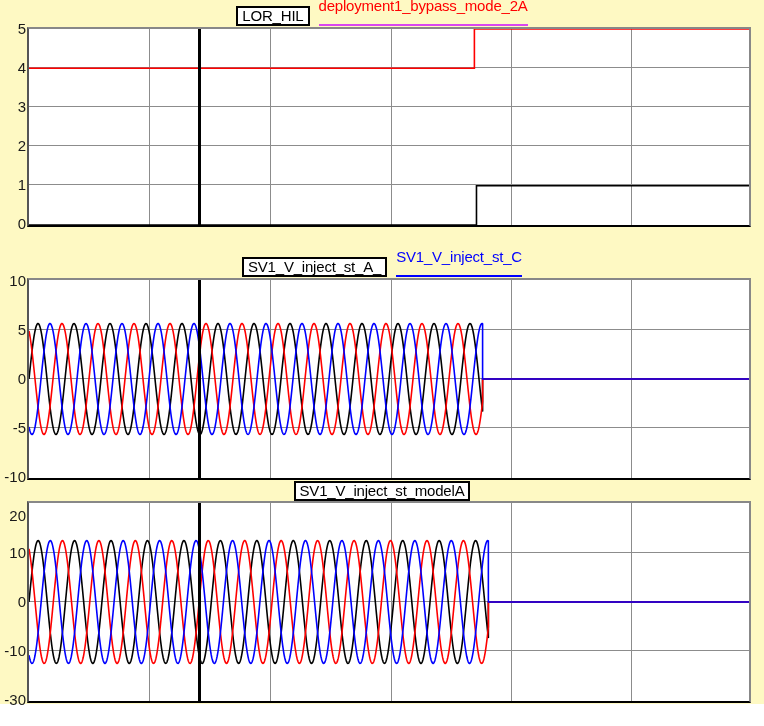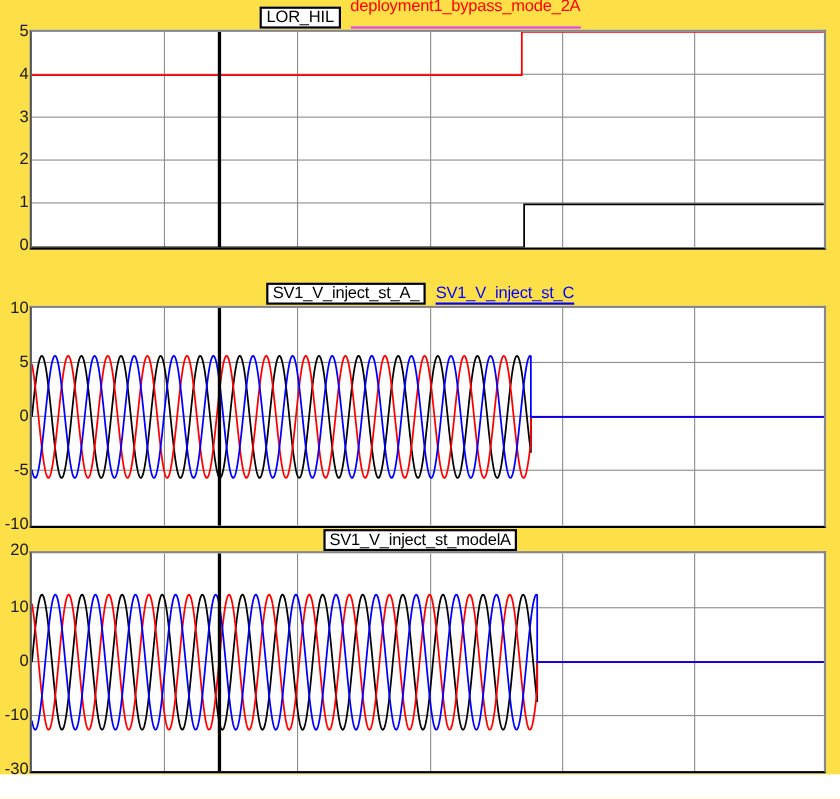--- a/index.html
+++ b/index.html
@@ -1,26 +1,26 @@
 <!DOCTYPE html>
 <html><head>
 <meta charset="utf-8">
 <style>
   html,body{margin:0;padding:0;background:#ffffff;}
   body{width:764px;height:726px;font-family:"Liberation Sans",sans-serif;overflow:hidden;}
-  .scope{position:relative;width:764px;height:704px;background:#fde047;}
+  .scope{position:relative;width:764px;height:704px;background:#fef9c3;}
 
   .panel{position:absolute;left:0;width:764px;}
   .legend{position:absolute;top:0;left:0;width:764px;height:24px;
           display:flex;justify-content:center;align-items:flex-end;gap:9px;
           white-space:nowrap;}
   .leg{font-size:15px;line-height:15px;letter-spacing:-0.2px;}
   .leg.boxed{border:2px solid #000;padding:0px 4px 1px 4px;color:#000;background:#fff;}
   .leg.red{color:#ff0000;border-bottom:2px solid #d946ef;padding-bottom:11px;}
-  .leg.blue{color:#0000ff;border-bottom:2px solid #0000ff;padding-bottom:1px;}
+  .leg.blue{color:#0000ff;border-bottom:2px solid #0000ff;padding-bottom:11px;}
   .frame{position:absolute;background:#fff;
          border-left:2px solid #555;border-top:2px solid #888;
          border-right:2px solid #888;border-bottom:2px solid #000;
          box-sizing:border-box;overflow:hidden;}
   .hgrid{position:absolute;left:0;right:0;height:1px;background:#8c8c8c;}
   .vgrid{position:absolute;top:0;bottom:0;width:1px;background:#8c8c8c;}
   .cursor{position:absolute;top:0;bottom:0;width:3px;background:#000;z-index:7;}
   .ylabels{position:absolute;width:26px;text-align:right;}
   .ytick{position:absolute;right:0;font-size:15px;line-height:15px;color:#1a1a1a;
          transform:translateY(-50%);white-space:nowrap;}
@@ -91,21 +91,21 @@
       </svg>
       <div class="cursor" style="left:169px;"></div>
     </div>
   </div>
 
   <div class="panel" style="top:477px;height:249px;">
     <div class="legend" style="top:0px;">
       <span class="leg boxed">SV1_V_inject_st_modelA</span>
     </div>
     <div class="ylabels" style="left:0px;top:23px;height:200px;">
-      <span class="ytick" style="top:0;">20</span>
+      <span class="ytick" style="top:15px;">20</span>
       <span class="ytick" style="top:52px;">10</span>
       <span class="ytick" style="top:101px;">0</span>
       <span class="ytick" style="top:150px;">-10</span>
       <span class="ytick" style="top:199px;">-30</span>
     </div>
     <div class="frame" style="left:27px;top:24px;width:724px;height:202px;">
       <div class="hgrid" style="top:49px;"></div>
       <div class="hgrid" style="top:98px;"></div>
       <div class="hgrid" style="top:147px;"></div>
       <div class="vgrid" style="left:120px;"></div>

